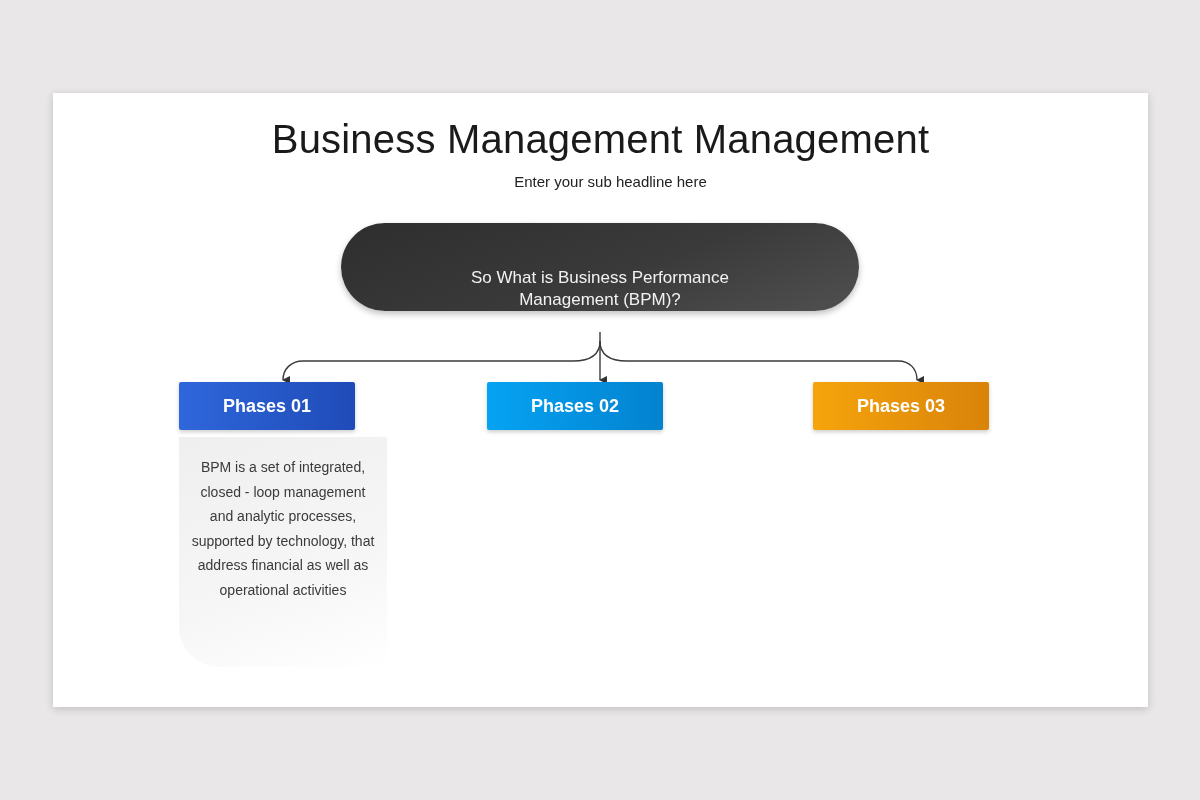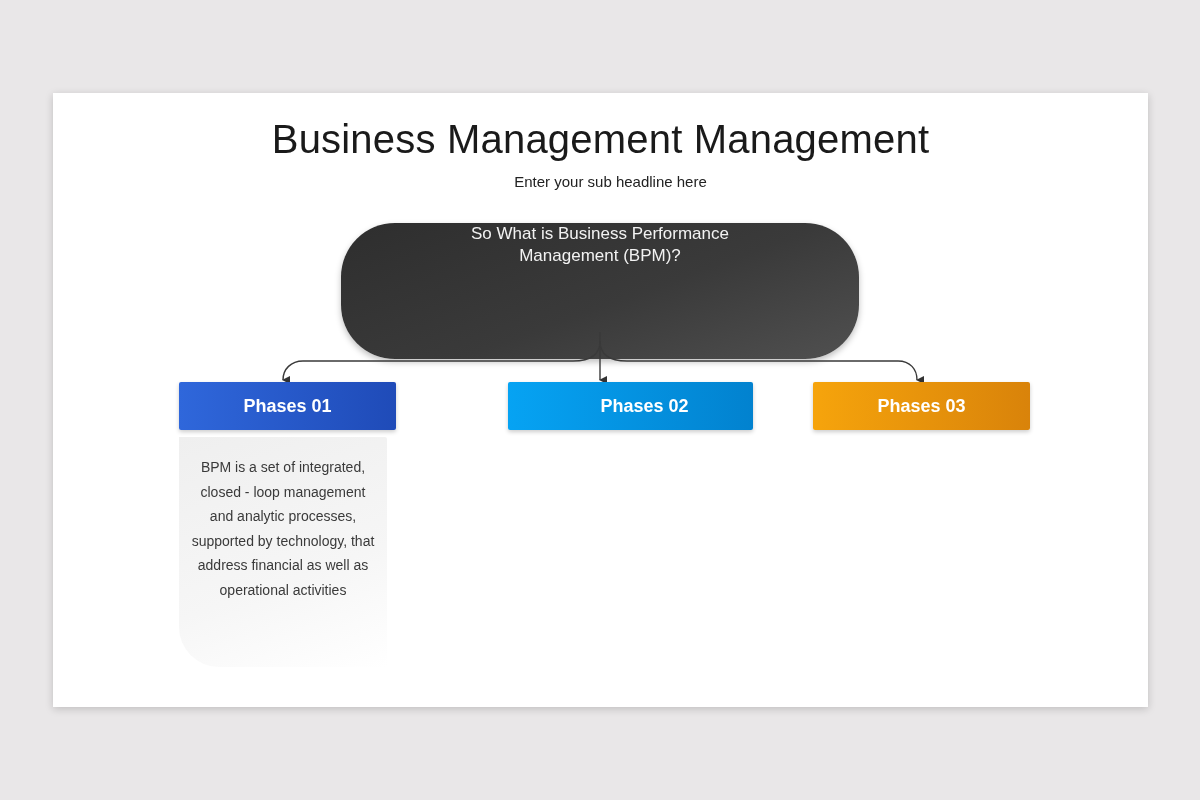--- a/index.html
+++ b/index.html
@@ -13,37 +13,37 @@
   }
   .title {
     position:absolute; left:0; right:0; top:24px; text-align:center;
     font-size:40px; color:#1a1a1a; letter-spacing:0.2px;
   }
   .subtitle {
     position:absolute; left:0; right:0; top:80px; text-align:center;
     font-size:15px; color:#222;padding-left:20px;
   }
   .question {
-    position:absolute; left:288px; top:130px; width:518px; height:136px;
+    position:absolute; left:288px; top:130px; width:518px; height:88px;
     border-radius:54px;
     background:linear-gradient(160deg,#2e2e2e 0%,#3a3a3a 55%,#505050 100%);
     box-shadow:0 3px 6px rgba(0,0,0,0.25);
-    display:flex; align-items:flex-start; justify-content:center; text-align:center;
+    display:flex; align-items:flex-end; justify-content:center; text-align:center;
     color:#f2f2f2; font-size:17px; line-height:22px;
   }
   .question span { display:block; width:300px; }
   svg.connectors { position:absolute; left:0; top:0; width:1095px; height:614px; overflow:visible; }
   .phase-header {
-    position:absolute; top:289px; width:217px; height:48px; border-radius:2px;
+    position:absolute; top:289px; width:176px; height:48px; border-radius:2px;
     display:flex; align-items:center; justify-content:center;
     color:#fff; font-weight:bold; font-size:18px;
     box-shadow:0 2px 4px rgba(0,0,0,0.2);
   }
   .ph1 { left:126px; background:linear-gradient(90deg,#2f67db,#1f4bb8); }
-  .ph2 { left:455px; background:linear-gradient(90deg,#06a3f3,#0282cf);padding-left:28px; }
+  .ph2 { left:434px; background:linear-gradient(90deg,#06a3f3,#0282cf); }
   .ph3 { left:760px; background:linear-gradient(90deg,#f6a40c,#d9830a);align-items:center; }
   .phase-card {
     position:absolute; top:344px; width:208px; height:230px;
     background:linear-gradient(160deg,#efefef 0%,#f6f6f6 60%,#ffffff 100%);
     border-bottom-left-radius:40px;
     border-top-right-radius:2px;
     display:flex; justify-content:center;
   }
   .c1 { left:126px; } .c2 { left:443px; } .c3 { left:760px; }
   .phase-text {

